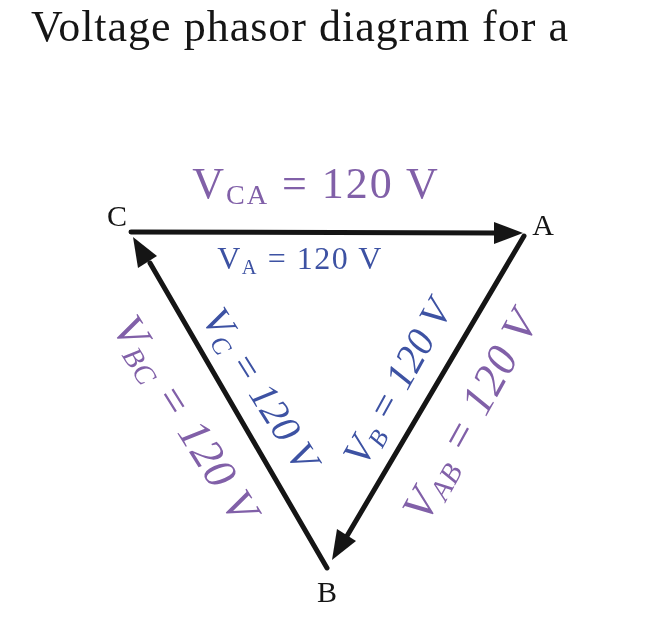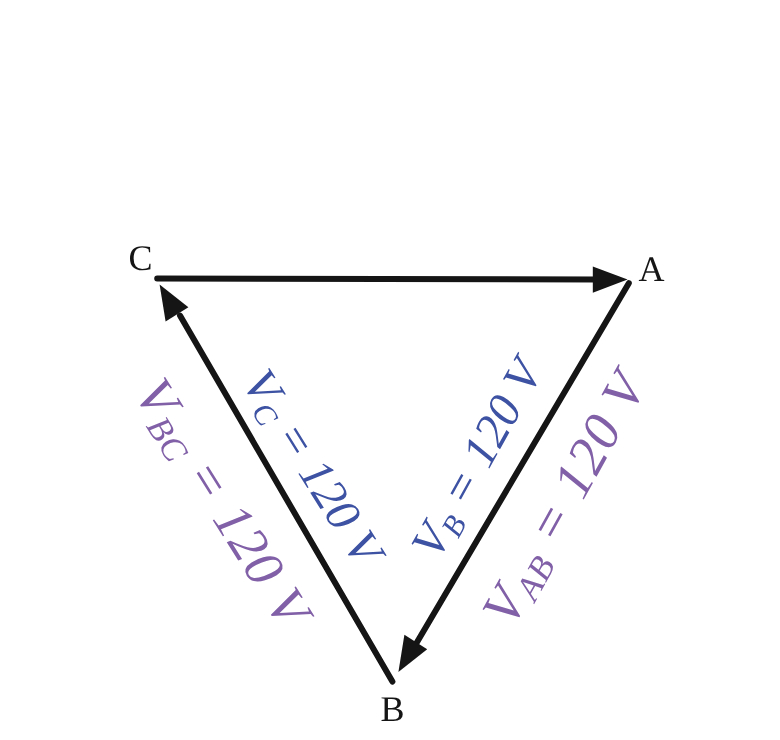--- a/index.html
+++ b/index.html
@@ -34,35 +34,42 @@
   }
   .edge { stroke:var(--ink,#151515); stroke-width:5; stroke-linecap:round; }
   .ah   { fill:var(--ink,#151515); }
 </style>
 </head>
 <body>
 
 <div class="page">
 
   <div class="title">
+    <div>Voltage phasor diagram for a</div>
   </div>
 
   <svg class="diagram-svg" width="650" height="617" viewBox="0 0 650 617">
 
     <line class="edge" x1="131" y1="232" x2="498" y2="233"></line>
     <polygon class="ah" points="523,233 494,222 494,244"></polygon>
 
     <line class="edge" x1="327" y1="568" x2="150" y2="263"></line>
     <polygon class="ah" points="133,237 157,256 138,268"></polygon>
 
     <line class="edge" x1="524" y1="236" x2="347" y2="536"></line>
     <polygon class="ah" points="332,560 337,529 356,541"></polygon>
   </svg>
 
+  <div class="lbl purple" style="left:316px; top:183px; font-size:44px; letter-spacing:2px;">
+    <span>V</span><sub>CA</sub><span> = 120 V</span>
+  </div>
 
+  <div class="lbl blue" style="left:300px; top:258px; font-size:32px; letter-spacing:1.5px;">
+    <span>V</span><sub>A</sub><span> = 120 V</span>
+  </div>
 
   <div class="lbl purple slant-left" style="left:186px; top:419px; font-size:45px; letter-spacing:1px;">
     <span>V</span><sub>BC</sub><span> = 120 V</span>
   </div>
 
   <div class="lbl blue slant-left" style="left:261px; top:389px; font-size:40px;">
     <span>V</span><sub>C</sub><span> = 120 V</span>
   </div>
 
   <div class="lbl blue slant-right" style="left:397px; top:382px; font-size:40px;">

